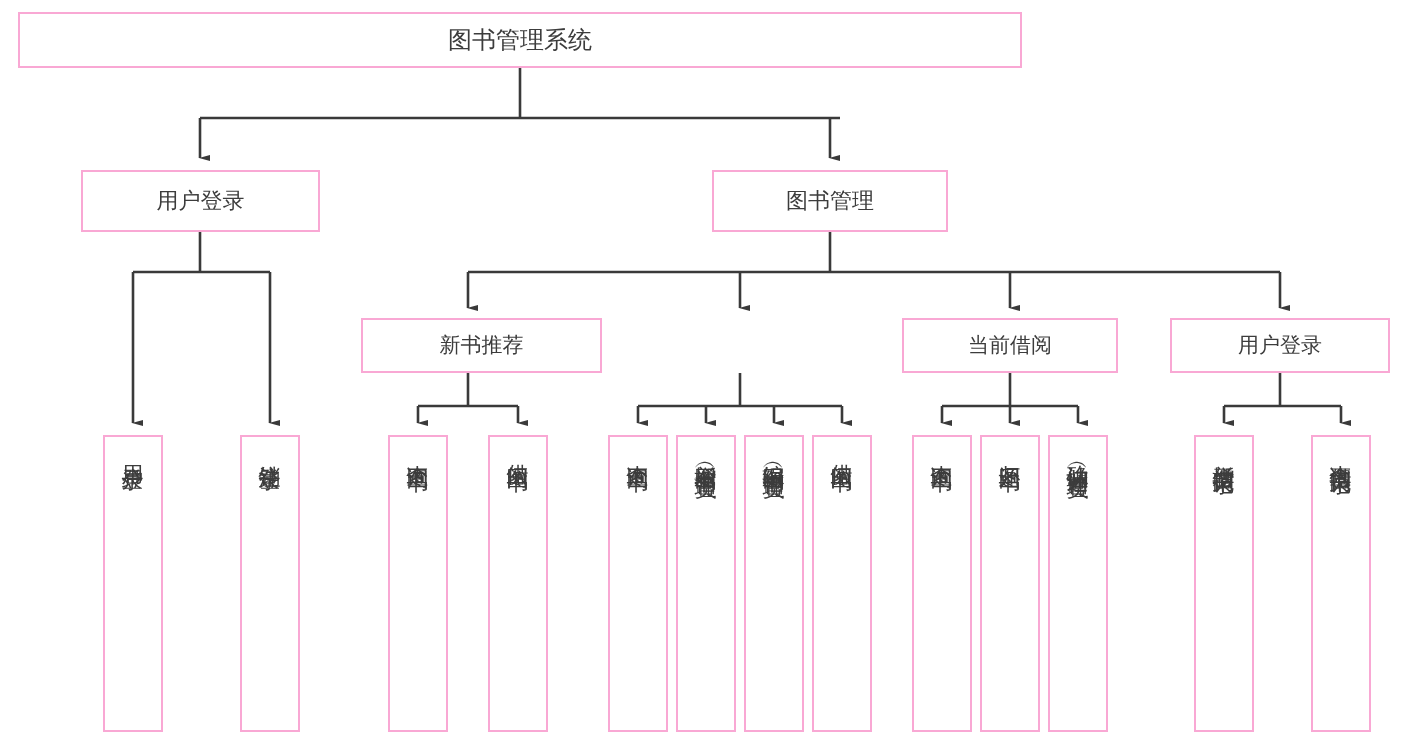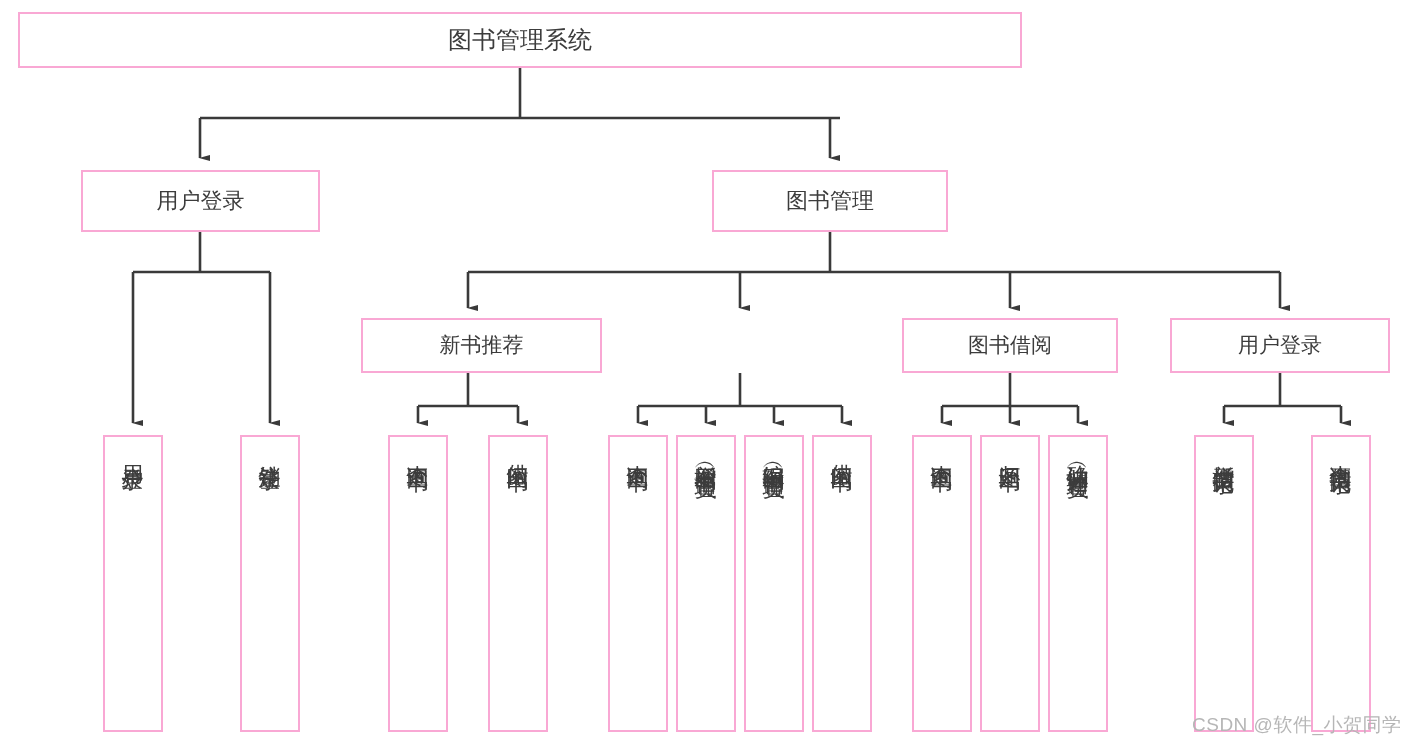--- a/index.html
+++ b/index.html
@@ -141,21 +141,21 @@
   <div class="node lvl2" style="left:712px; top:170px; width:236px; height:62px;">
     <span class="node-label">图书管理</span>
   </div>
 
   <div class="node lvl3" style="left:361px; top:318px; width:241px; height:55px;">
     <span class="node-label">新书推荐</span>
   </div>
 
 
   <div class="node lvl3" style="left:902px; top:318px; width:216px; height:55px;">
-    <span class="node-label">图书借阅</span>
+    <span class="node-label">当前借阅</span>
   </div>
 
   <div class="node lvl3" style="left:1170px; top:318px; width:220px; height:55px;">
     <span class="node-label">用户登录</span>
   </div>
 
   <div class="node leaf" style="left:103px; top:435px; width:60px; height:297px;">
     <span class="node-label">用户登录</span>
   </div>
 
@@ -200,15 +200,14 @@
   </div>
 
   <div class="node leaf" style="left:1194px; top:435px; width:60px; height:297px;">
     <span class="node-label">新增借阅记录</span>
   </div>
 
   <div class="node leaf" style="left:1311px; top:435px; width:60px; height:297px;">
     <span class="node-label">查询借阅记录</span>
   </div>
 
-  <div class="watermark" style="left:1192px; top:712px;">CSDN @软件_小贺同学</div>
 
 </div>
 
 </body></html>

